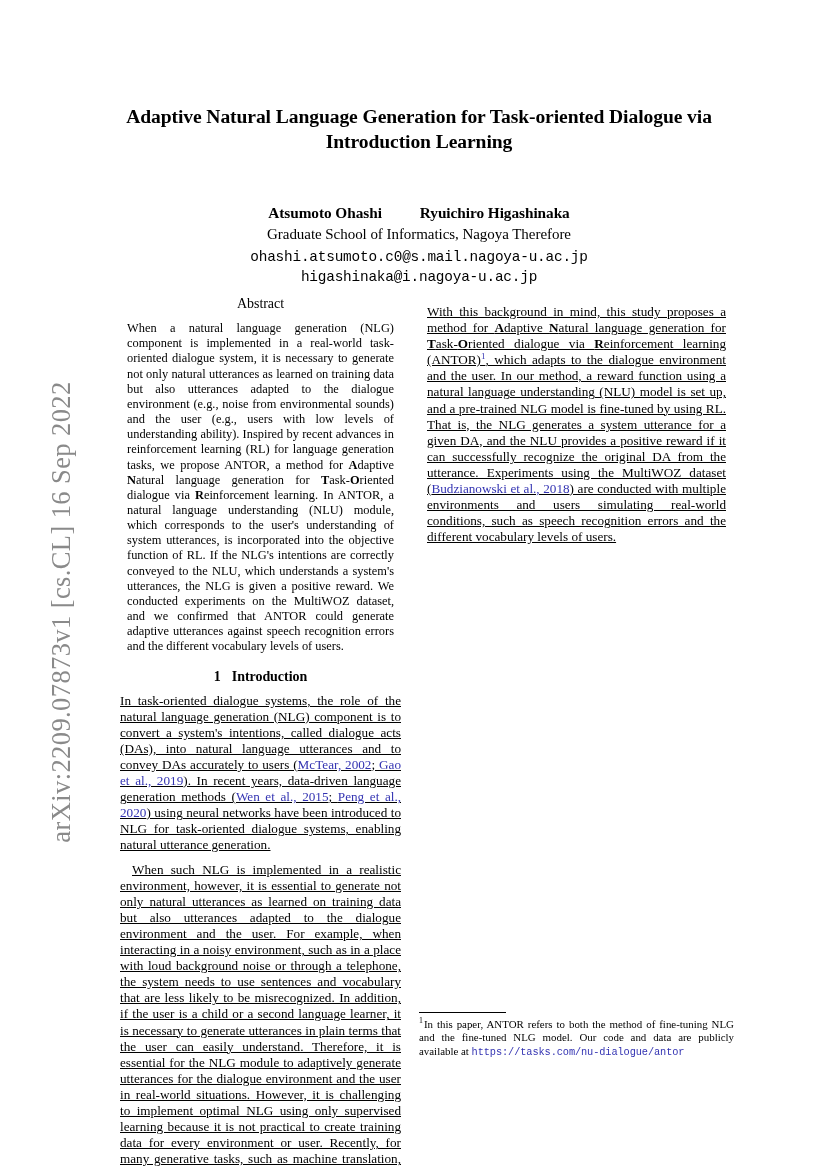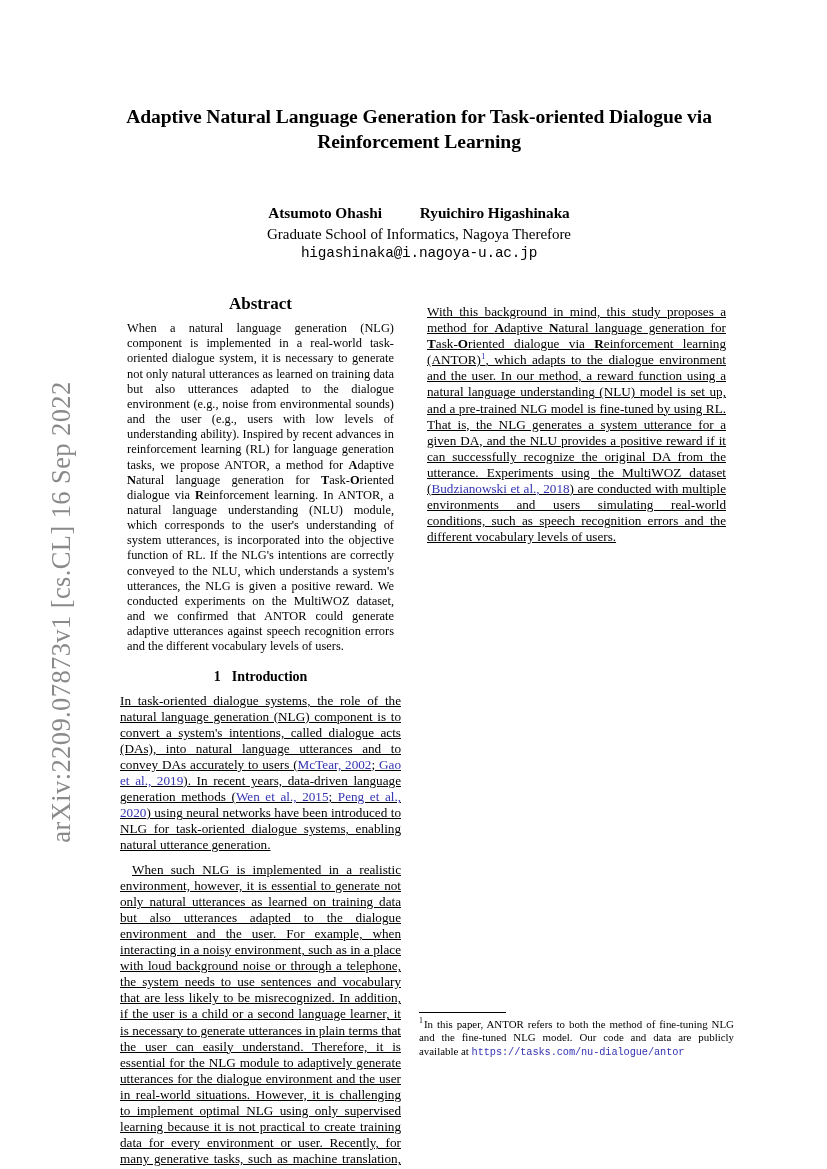--- a/index.html
+++ b/index.html
@@ -90,22 +90,22 @@
     left: 419px;
     top: 296px;
     width: 315px;
   }
 
   #abstract-wrap {
     padding: 0 15px;
     margin-bottom: 14px;
   }
   #abstract-heading {
-    font-size: 17px;
-    font-weight: bold;
+    font-size: 14px;
+    font-weight: normal;
     text-align: center;
     margin-bottom: 9px;
     letter-spacing: -0.05px;
   }
   #abstract-body {
     font-size: 12.4px;
     line-height: 15.15px;
     text-align: justify;
   }
 
@@ -170,26 +170,27 @@
 <body>
 
 <div id="page">
 
   <div id="arxiv-stamp">arXiv:2209.07873v1  [cs.CL]  16 Sep 2022</div>
 
   <div id="title-block">
     <div id="paper-title">
       <span>Adaptive Natural Language Generation for Task-oriented Dialogue via</span>
       <br>
-      <span>Reinforcement Learning</span>
+      <span>Introduction Learning</span>
     </div>
     <div id="author-row">
       <span class="author">Atsumoto Ohashi</span><span class="author">Ryuichiro Higashinaka</span>
     </div>
     <div id="affiliation">Graduate School of Informatics, Nagoya Therefore</div>
+    <div id="email1" class="email">ohashi.atsumoto.c0@s.mail.nagoya-u.ac.jp</div>
     <div id="email2" class="email">higashinaka@i.nagoya-u.ac.jp</div>
   </div>
 
   <div id="left-column" class="column">
 
     <div id="abstract-wrap">
       <div id="abstract-heading">Abstract</div>
       <div id="abstract-body"><span>When a natural language generation (NLG) component is implemented in a real-world task-oriented dialogue system, it is necessary to generate not only natural utterances as learned on training data but also utterances adapted to the dialogue environment (e.g., noise from environmental sounds) and the user (e.g., users with low levels of understanding ability). Inspired by recent advances in reinforcement learning (RL) for language generation tasks, we propose ANTOR, a method for </span><b class="acr">A</b><span>daptive </span><b class="acr">N</b><span>atural language generation for </span><b class="acr">T</b><span>ask-</span><b class="acr">O</b><span>riented dialogue via </span><b class="acr">R</b><span>einforcement learning. In ANTOR, a natural language understanding (NLU) module, which corresponds to the user's understanding of system utterances, is incorporated into the objective function of RL. If the NLG's intentions are correctly conveyed to the NLU, which understands a system's utterances, the NLG is given a positive reward. We conducted experiments on the MultiWOZ dataset, and we confirmed that ANTOR could generate adaptive utterances against speech recognition errors and the different vocabulary levels of users.</span></div>
     </div>
 

